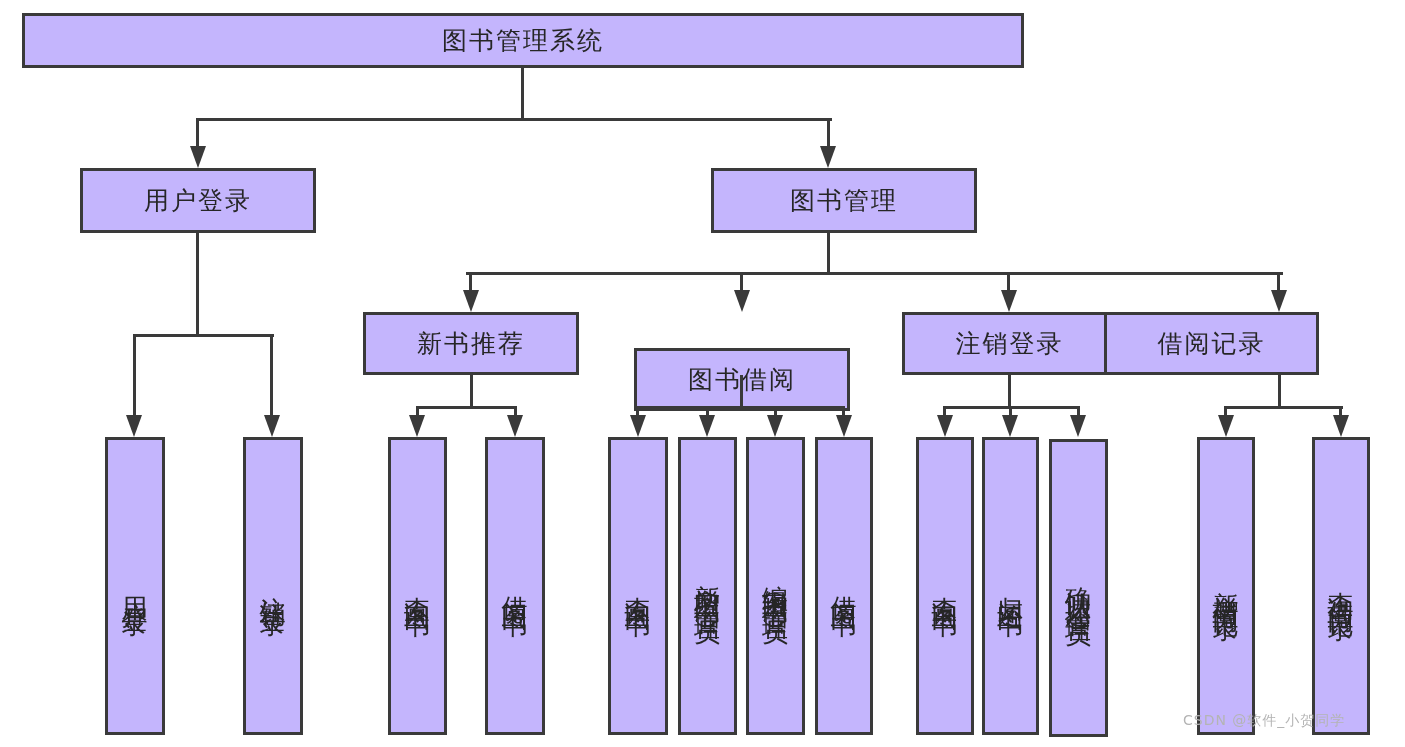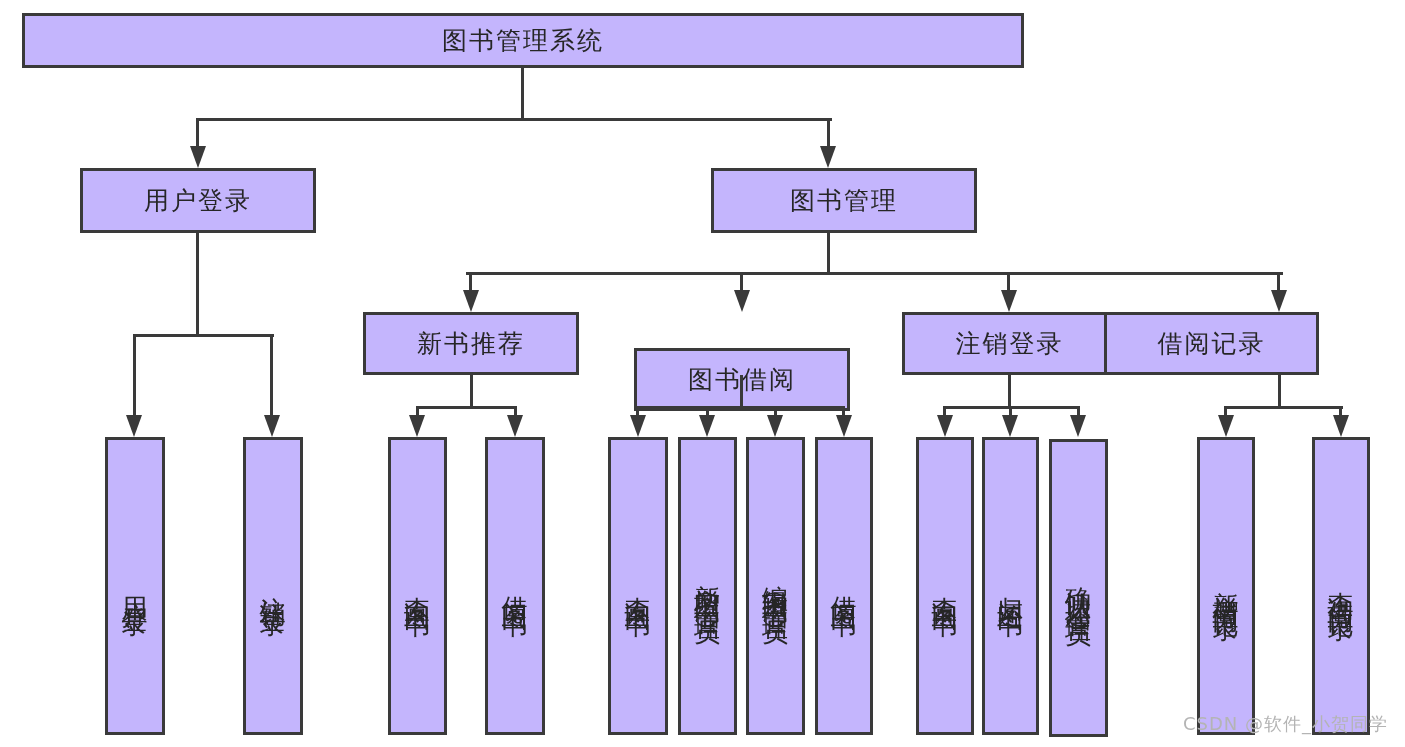--- a/index.html
+++ b/index.html
@@ -26,21 +26,21 @@
   }
   .vl{position:absolute;width:3px;background:var(--line);}
   .hl{position:absolute;height:3px;background:var(--line);}
   .ar{
     position:absolute;width:0;height:0;
     border-left:8px solid transparent;border-right:8px solid transparent;
     border-top:22px solid var(--line);
   }
   .wm{
     position:absolute;left:1183px;top:712px;z-index:5;
-    color:var(--wm);font-size:18px;letter-spacing:1px;white-space:nowrap;
+    color:var(--wm);font-size:14px;letter-spacing:1px;white-space:nowrap;
   }
 </style>
 </head>
 <body>
 
 <div id="stage">
 
   <div class="box h" style="left:22px;top:13px;width:1002px;height:55px;">
     <span>图书管理系统</span>
   </div>

